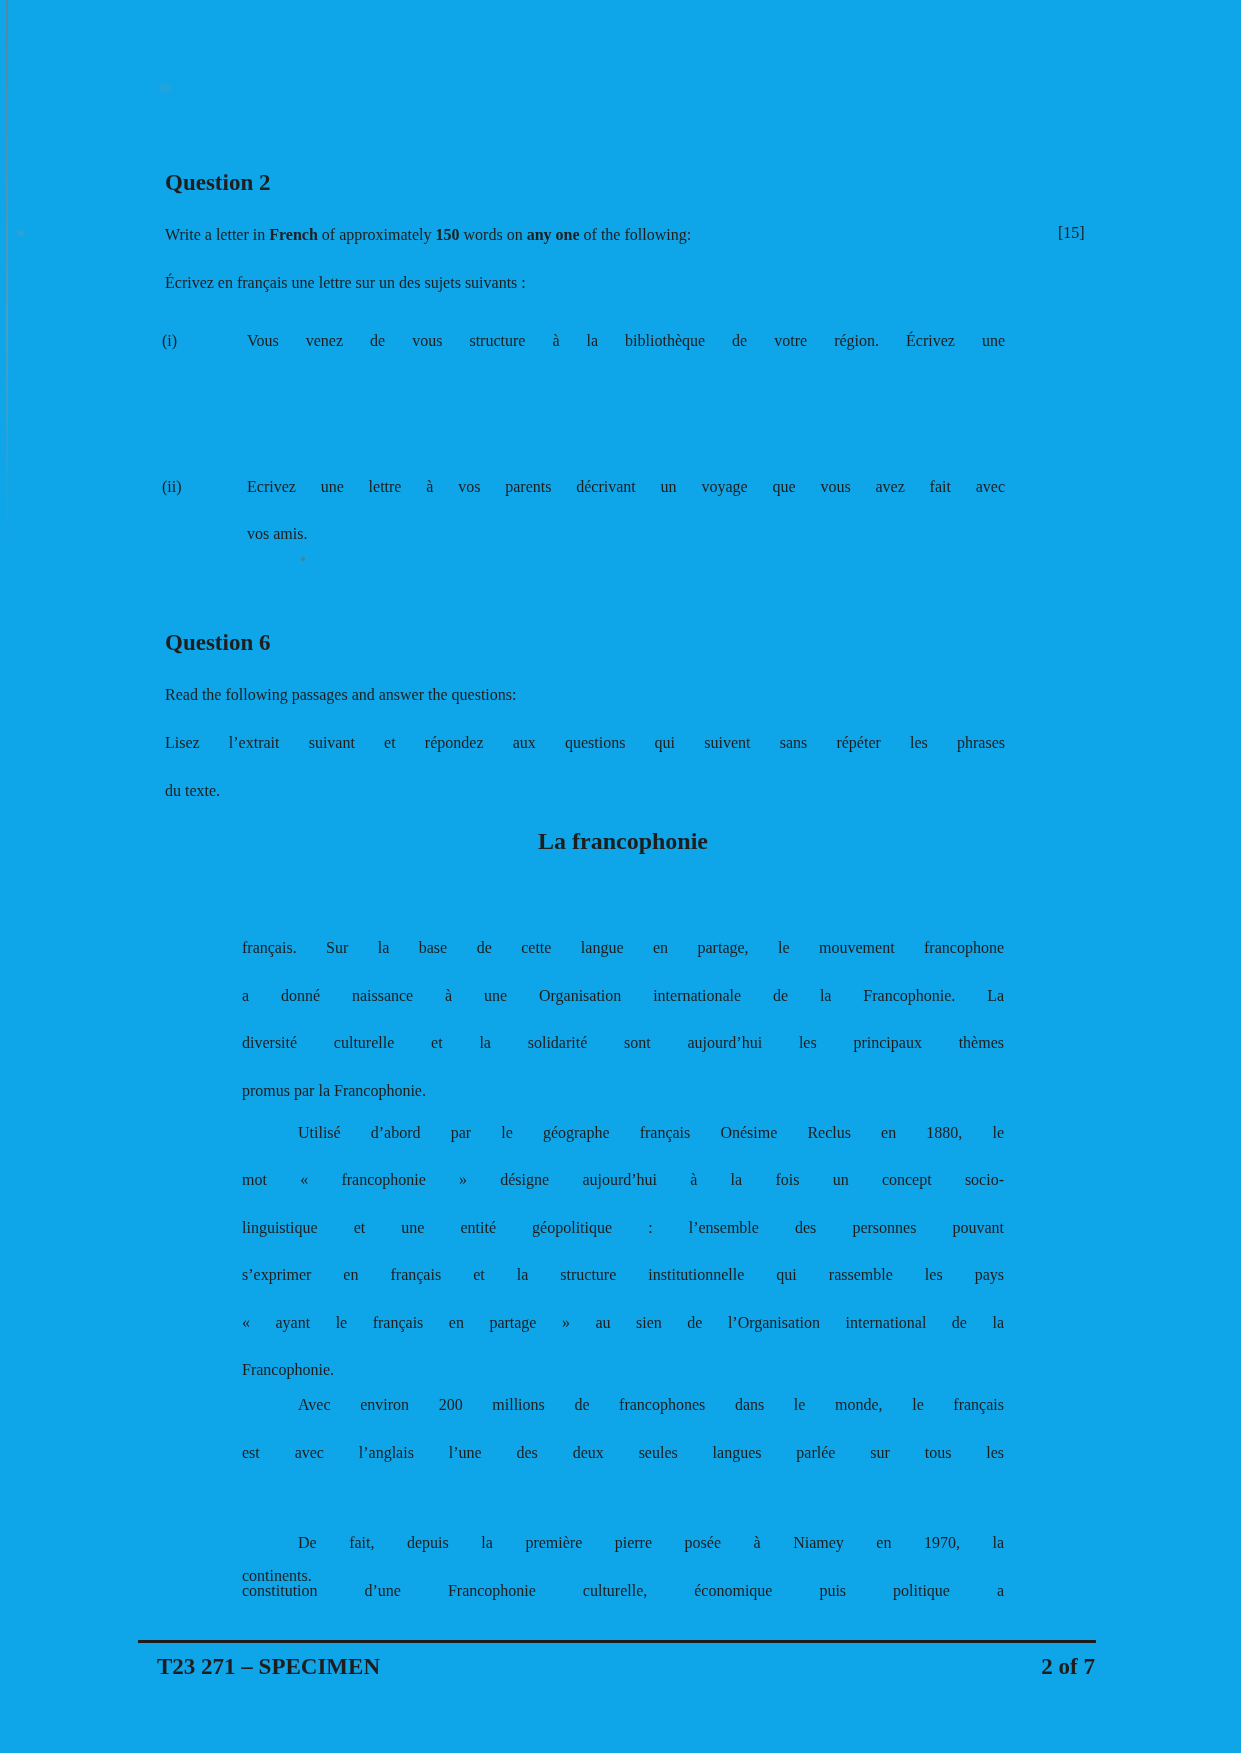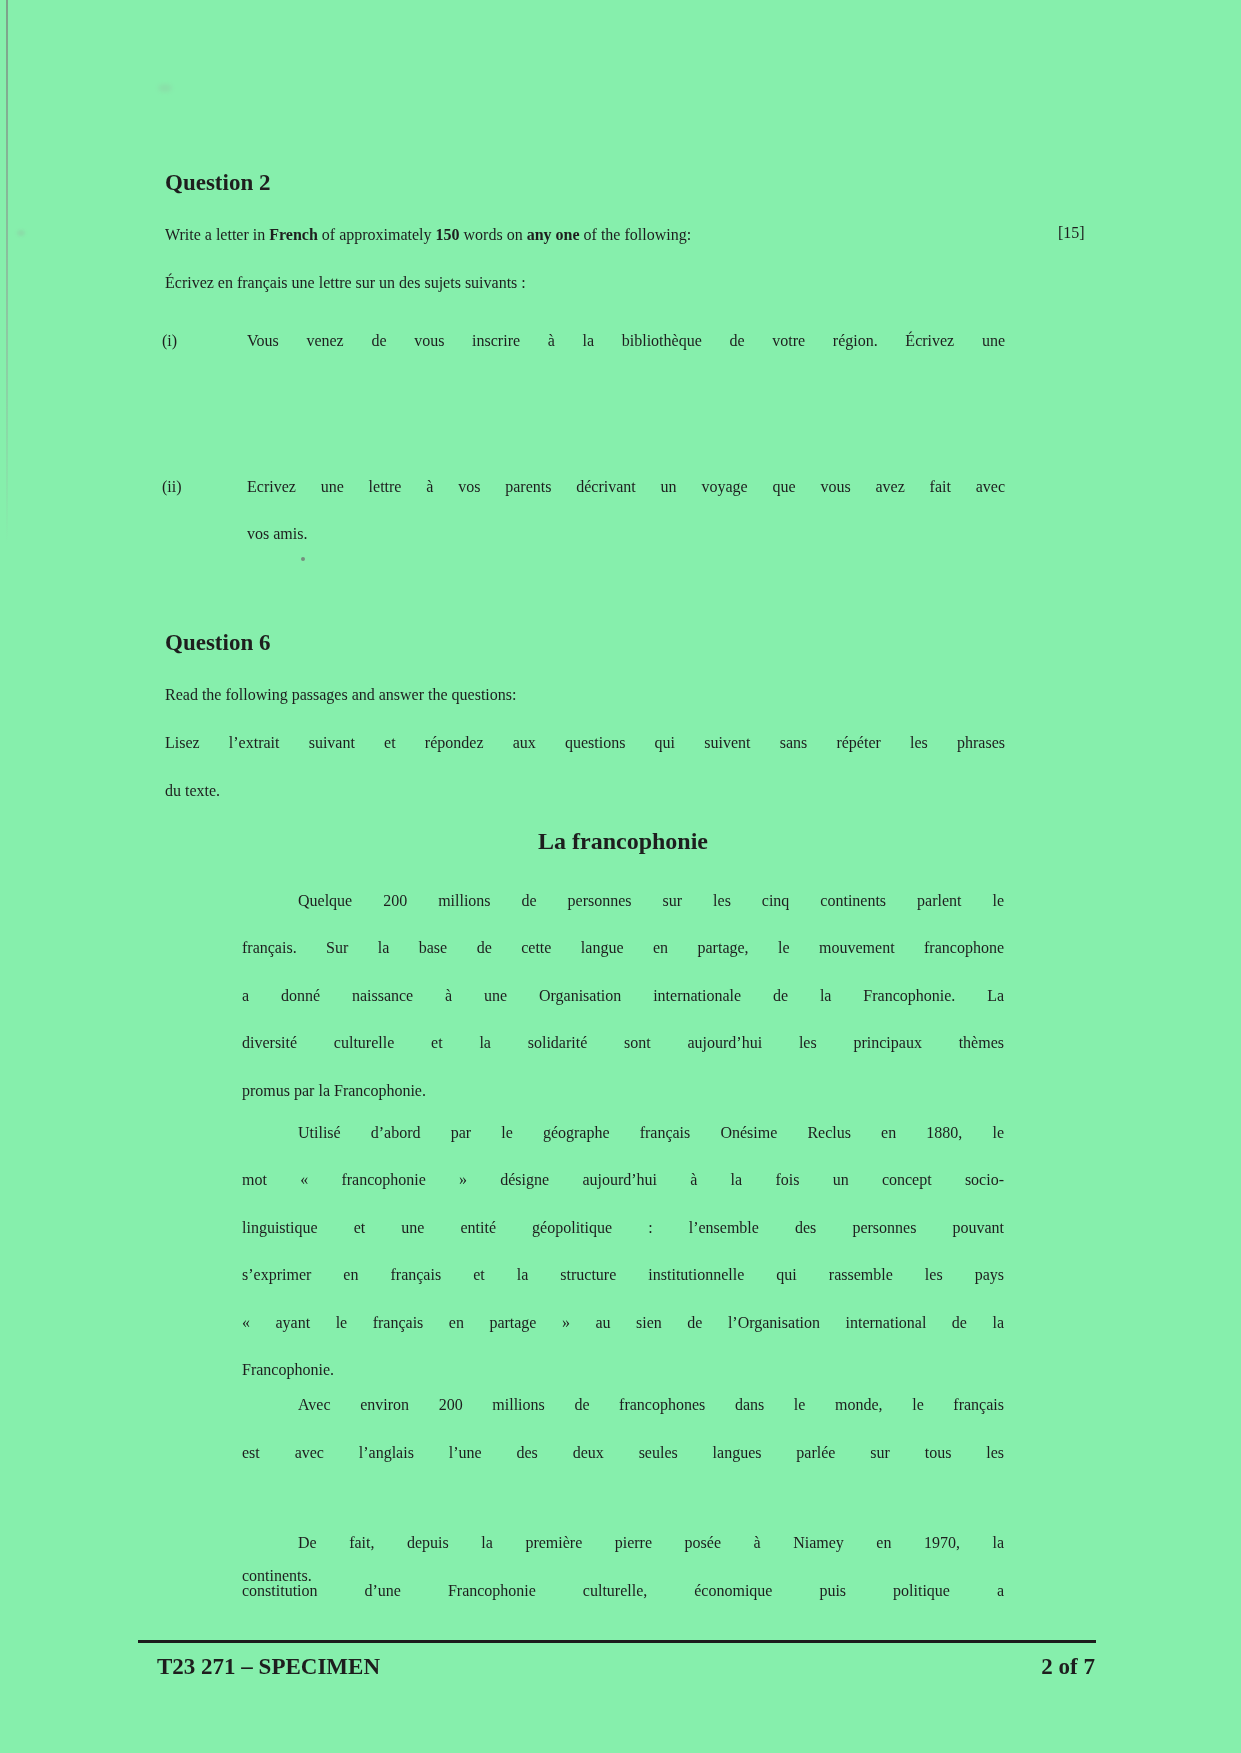--- a/index.html
+++ b/index.html
@@ -4,21 +4,21 @@
 <style>
   html,body{margin:0;padding:0;}
   body{
     width:1241px;height:1753px;
     background:#ffffff;
     font-family:"Liberation Serif","DejaVu Serif",serif;
     color:#1e1e1e;
   }
   .page{
     position:relative;width:1241px;height:1753px;
-    background:#86efac;overflow:hidden;
+    background:#0ea5e9;overflow:hidden;
   }
   .line{
     position:absolute;
     font-size:16px;line-height:30px;
     color:#1e1e1e;
   }
   .b{font-weight:700;}
   .heading{font-weight:700;font-size:23px;left:165px;}
   .l165{left:165px;}
   .lab{left:162px;}
@@ -68,34 +68,33 @@
 
   <div class="line heading" style="top:168px">Question 2</div>
 
   <div class="line l165" style="top:220px"><span>Write a letter in </span><span class="b">French</span><span> of approximately </span><span class="b">150</span><span> words on </span><span class="b">any one</span><span> of the following:</span></div>
 
   <div class="line marks" style="top:218px">[15]</div>
 
   <div class="line l165" style="top:268px">Écrivez en français une lettre sur un des sujets suivants :</div>
 
   <div class="line lab" style="top:326px">(i)</div>
-  <div class="line item just" style="top:326px">Vous venez de vous inscrire à la bibliothèque de votre région. Écrivez une</div>
+  <div class="line item just" style="top:326px">Vous venez de vous structure à la bibliothèque de votre région. Écrivez une</div>
 
   <div class="line lab" style="top:472px">(ii)</div>
   <div class="line item just" style="top:472px">Ecrivez une lettre à vos parents décrivant un voyage que vous avez fait avec</div>
   <div class="line item" style="top:519px">vos amis.</div>
 
   <div class="line heading" style="top:628px">Question 6</div>
   <div class="line l165" style="top:680px">Read the following passages and answer the questions:</div>
   <div class="line instr just" style="top:728px">Lisez l’extrait suivant et répondez aux questions qui suivent sans répéter les phrases</div>
   <div class="line l165" style="top:776px">du texte.</div>
 
   <div class="line ptitle" style="top:826px">La francophonie</div>
 
-  <div class="line ind just" style="top:886px">Quelque 200 millions de personnes sur les cinq continents parlent le</div>
   <div class="line col just" style="top:933px">français. Sur la base de cette langue en partage, le mouvement francophone</div>
   <div class="line col just" style="top:981px">a donné naissance à une Organisation internationale de la Francophonie. La</div>
   <div class="line col just" style="top:1028px">diversité culturelle et la solidarité sont aujourd’hui les principaux thèmes</div>
   <div class="line col" style="top:1076px">promus par la Francophonie.</div>
 
   <div class="line ind just" style="top:1118px">Utilisé d’abord par le géographe français Onésime Reclus en 1880, le</div>
   <div class="line col just" style="top:1165px">mot « francophonie » désigne aujourd’hui à la fois un concept socio-</div>
   <div class="line col just" style="top:1213px">linguistique et une entité géopolitique : l’ensemble des personnes pouvant</div>
   <div class="line col just" style="top:1260px">s’exprimer en français et la structure institutionnelle qui rassemble les pays</div>
   <div class="line col just" style="top:1308px">« ayant le français en partage » au sien de l’Organisation international de la</div>

